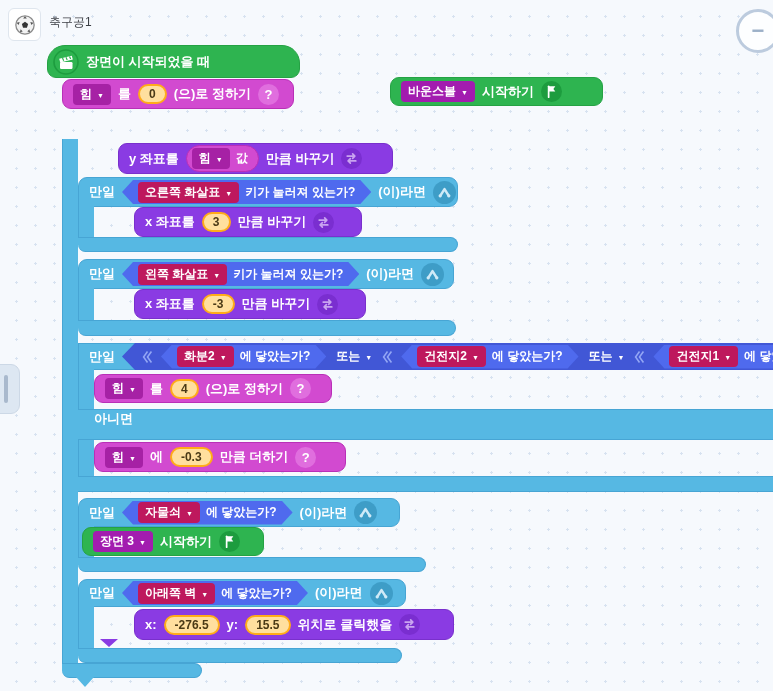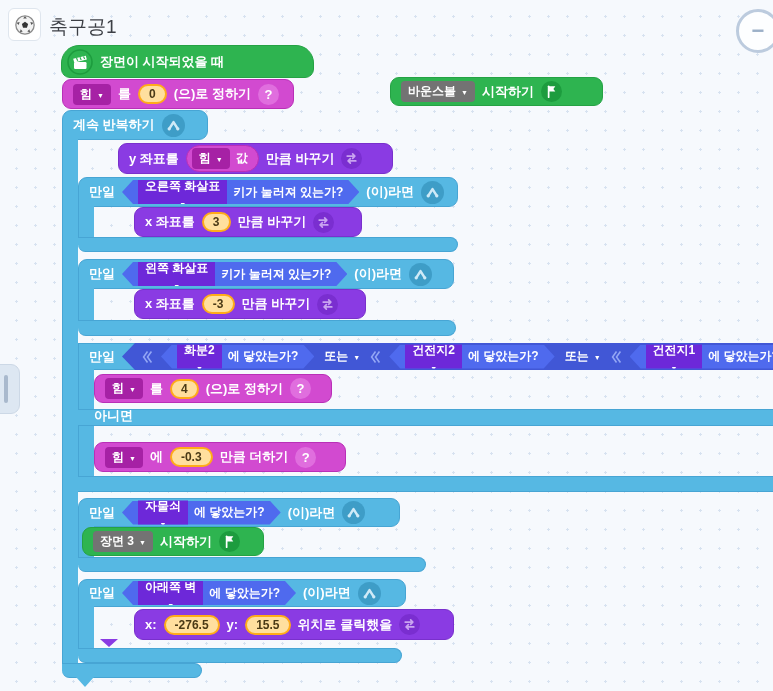--- a/index.html
+++ b/index.html
@@ -20,22 +20,22 @@
   .bar{position:absolute;background:#56b8e3;box-sizing:border-box;
     border:1.5px solid #47a5d4;border-left:none;}
   .rounded{border-radius:9px;}
   .hdr{border-radius:9px 9px 9px 0;}
   .hat1{border-radius:18px 18px 9px 9px;}
   .botbar{border-radius:0 9px 9px 9px;}
   .cut{border-radius:0;border-right:none;}
   .dd{display:flex;align-items:center;gap:5px;border-radius:4px;
     padding:2px 7px;font-size:12px;font-weight:bold;color:#fff;}
   .dd-magenta{background:#a621a5;}
-  .dd-blue{background:#6d28d9;flex-direction:column;}
-  .dd-green{background:#737373;}
+  .dd-blue{background:#be185d;}
+  .dd-green{background:#a21caf;}
   .arrow{font-size:7px;line-height:1;transform:translateY(1px);}
   .num{background:#ffdf9e;border:2px solid #ffab19;color:#4a3a16;
     border-radius:999px;padding:1px 9px;font-size:12px;font-weight:bold;}
   .pill{display:flex;align-items:center;gap:6px;background:#d24ad0;
     border:1.5px solid #b92fb7;border-radius:999px;padding:2px 10px 2px 5px;
     font-size:12px;}
   .hex{display:flex;align-items:center;gap:6px;background:#4f6aee;
     padding:3px 16px;font-size:12px;height:24px;box-sizing:border-box;
     clip-path:polygon(11px 0,calc(100% - 11px) 0,100% 50%,calc(100% - 11px) 100%,11px 100%,0 50%);}
   .hex-outer{display:flex;align-items:center;gap:8px;background:#4157d6;
@@ -43,21 +43,21 @@
     clip-path:polygon(13px 0,100% 0,100% 100%,13px 100%,0 50%);}
   .icirc{display:flex;align-items:center;justify-content:center;flex:0 0 auto;}
   .qmark{width:21px;height:21px;border-radius:50%;background:#e06ede;
     color:#fff;font-size:13px;font-weight:bold;display:flex;
     align-items:center;justify-content:center;}
   .notch{position:absolute;width:0;height:0;
     border-left:9px solid transparent;border-right:9px solid transparent;}
   .objhead-box{position:absolute;left:8px;top:8px;width:31px;height:31px;
     background:#fff;border:1px solid #dfe6ee;border-radius:6px;
     display:flex;align-items:center;justify-content:center;}
-  .objhead-label{position:absolute;left:49px;top:14px;font-size:19px;
+  .objhead-label{position:absolute;left:49px;top:14px;font-size:12px;
     color:#3c3f45;font-weight:normal;}
   .zoombtn{position:absolute;left:736px;top:9px;width:44px;height:44px;
     border-radius:50%;background:#fdfeff;border:3px solid #bccbde;
     box-sizing:border-box;display:flex;align-items:center;justify-content:center;
     color:#9cb0c8;font-size:22px;font-weight:bold;}
   .lefttab{position:absolute;left:-10px;top:364px;width:28px;height:48px;
     background:#dde7f2;border:1px solid #ccd8e6;border-radius:9px;}
   .lefttab-line{position:absolute;left:13px;top:10px;width:4px;height:28px;
     background:#a9b9cd;border-radius:2px;}
 </style>
@@ -95,21 +95,21 @@
     <span>시작하기</span>
     <span class="icirc">
       <svg width="21" height="21" viewBox="0 0 22 22">
         <circle cx="11" cy="11" r="11" fill="#1d9c3e"></circle>
         <path d="M8 5.5 V17" stroke="#fff" stroke-width="1.8" stroke-linecap="round"></path>
         <path d="M8 5.5 h7 l-2 2.8 2 2.8 h-7 z" fill="#fff"></path>
       </svg>
     </span>
   </div>
 
-  <div class="blk green hat1" style="left:61px;top:45px;width:253px;height:33px;padding-left:5px;text-align:right;">
+  <div class="blk green hat1" style="left:47px;top:45px;width:253px;height:33px;padding-left:5px;text-align:right;">
     <span class="icirc">
       <svg width="26" height="26" viewBox="0 0 26 26">
         <circle cx="13" cy="13" r="12" fill="#2eb450" stroke="#1d9c3e" stroke-width="1.6"></circle>
         <path d="M6.2 9.8 L18.8 6.8 L19.8 10.4 L7.2 13.4 Z" fill="#fff"></path>
         <path d="M9.5 9.1 l1.2 2.6 M13 8.3 l1.2 2.6 M16.5 7.5 l1.2 2.6" stroke="#2eb450" stroke-width="1.2"></path>
         <rect x="7" y="13" width="12.5" height="7" rx="1.2" fill="#fff"></rect>
       </svg>
     </span>
     <span>장면이 시작되었을 때</span>
   </div>
@@ -118,31 +118,20 @@
     <span class="dd dd-magenta">
       <span>힘</span>
       <span class="arrow">▼</span>
     </span>
     <span>를</span>
     <span class="num">0</span>
     <span>(으)로 정하기</span>
     <span class="qmark">?</span>
   </div>
 
-  <div class="blk flow hdr" style="left:62px;top:110px;width:146px;height:30px;">
-    <span>계속 반복하기</span>
-    <span class="icirc">
-      <svg width="23" height="23" viewBox="0 0 24 24">
-        <circle cx="12" cy="12" r="12" fill="#3e9dc7"></circle>
-        <path d="M7.5 15.5 L12 8.5 L16.5 15.5" stroke="#cfeaf7" stroke-width="2.6" fill="none" stroke-linecap="round" stroke-linejoin="round"></path>
-        <circle cx="7.5" cy="15.5" r="1.7" fill="#cfeaf7"></circle>
-          <circle cx="16.5" cy="15.5" r="1.7" fill="#cfeaf7"></circle>
-      </svg>
-    </span>
-  </div>
   <div class="arm" style="left:62px;top:139px;width:16px;height:525px;"></div>
 
   <div class="blk purple rounded" style="left:78px;top:143px;width:275px;height:31px;">
     <span>y 좌표를</span>
     <span class="pill">
       <span class="dd dd-magenta">
         <span>힘</span>
         <span class="arrow">▼</span>
       </span>
       <span>값</span>
@@ -272,21 +261,21 @@
   <div class="blk magenta rounded" style="left:94px;top:374px;width:238px;height:29px;">
     <span class="dd dd-magenta">
       <span>힘</span>
       <span class="arrow">▼</span>
     </span>
     <span>를</span>
     <span class="num">4</span>
     <span>(으)로 정하기</span>
     <span class="qmark">?</span>
   </div>
-  <div class="bar cut" style="left:78px;top:409px;width:695px;height:17px;display:flex;align-items:flex-end;">
+  <div class="bar cut" style="left:78px;top:409px;width:695px;height:31px;display:flex;align-items:flex-start;">
     <span style="color:#fff;font-weight:bold;font-size:13px;margin-left:16px;">아니면</span>
   </div>
   <div class="blk magenta rounded" style="left:94px;top:442px;width:252px;height:30px;">
     <span class="dd dd-magenta">
       <span>힘</span>
       <span class="arrow">▼</span>
     </span>
     <span>에</span>
     <span class="num">-0.3</span>
     <span>만큼 더하기</span>

